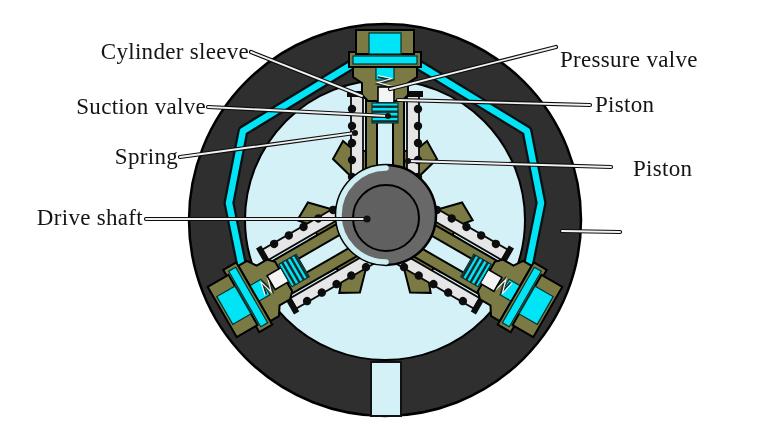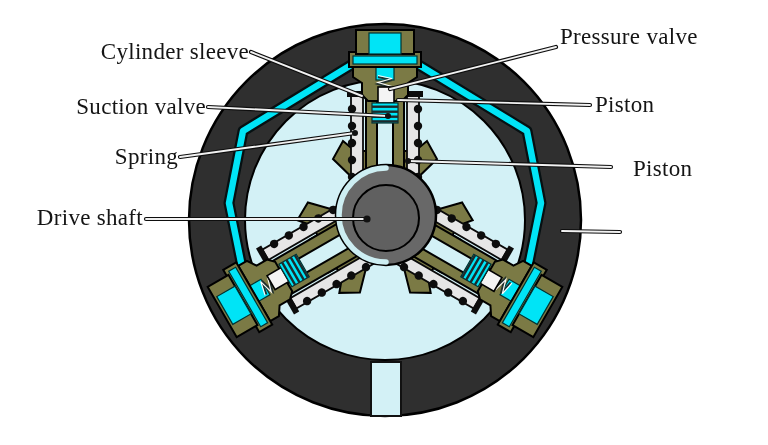--- a/index.html
+++ b/index.html
@@ -141,16 +141,16 @@
 
       <line class="lead-u" x1="620" y1="232" x2="562" y2="231"></line>
       <line class="lead-o" x1="620" y1="232" x2="562" y2="231"></line>
     </g>
   </svg>
 
   <div class="lbl" style="right:519px;top:40px;">Cylinder sleeve</div>
   <div class="lbl" style="right:562px;top:95px;">Suction valve</div>
   <div class="lbl" style="right:590px;top:145px;">Spring</div>
   <div class="lbl" style="right:625px;top:206px;">Drive shaft</div>
-  <div class="lbl" style="left:560px;top:25px;">Pressure valve</div>
+  <div class="lbl" style="left:560px;top:48px;">Pressure valve</div>
   <div class="lbl" style="left:595px;top:93px;">Piston</div>
   <div class="lbl" style="left:614px;top:157px;margin-left:19px;">Piston</div>
 </div>
 
 </body></html>

